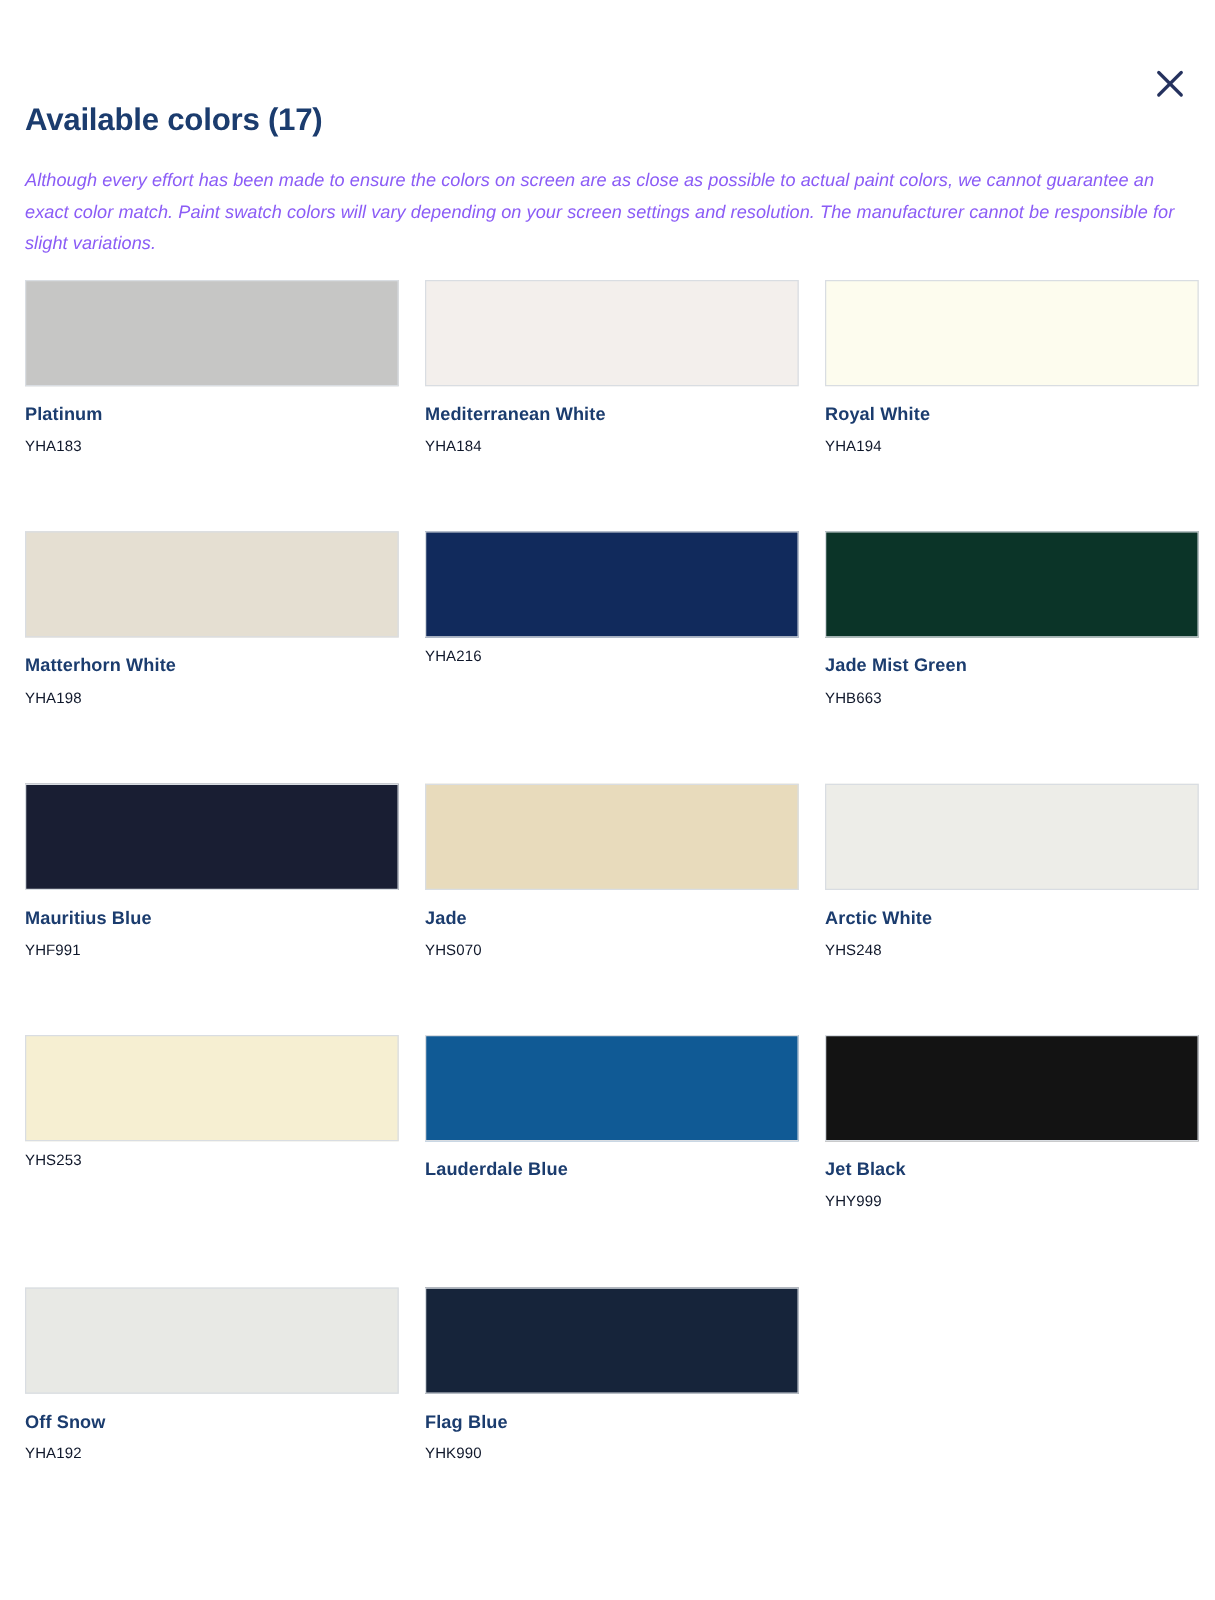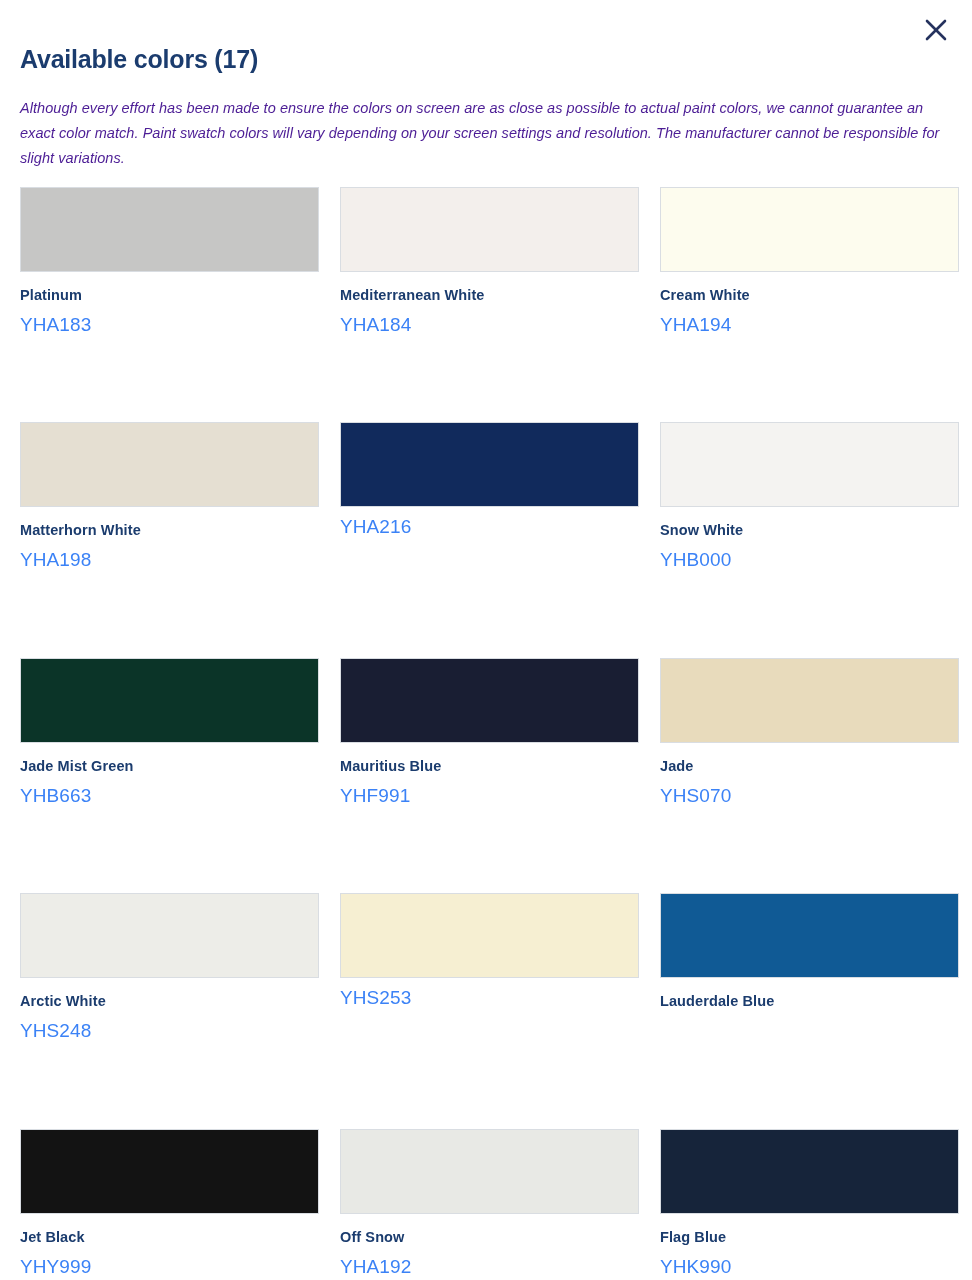--- a/index.html
+++ b/index.html
@@ -35,54 +35,55 @@
     justify-content: center;
     cursor: pointer;
     background: transparent;
     border: none;
     padding: 0;
   }
   .close-button svg { display: block; }
 
   .header {
     padding: 0 20px;
+    margin-top: 37px;
   }
 
   .page-title {
     margin: 0;
     padding-top: 44px;
     font-size: 25px;
     font-weight: bold;
     letter-spacing: -0.2px;
     color: #1b3c6e;
     line-height: 1.2;
   }
 
   .disclaimer {
     margin: 0;
     padding-top: 22px;
     width: 930px;
     font-size: 14.5px;
     font-style: italic;
     line-height: 1.72;
-    color: #4c1d95;
+    color: #8b5cf6;
     letter-spacing: 0.05px;
   }
 
   .swatch-grid {
     padding: 16px 20px 0 20px;
     display: grid;
     grid-template-columns: repeat(3, 299px);
     column-gap: 21px;
     row-gap: 0;
   }
 
   .swatch-card {
     width: 299px;
-    padding-bottom: 85px;
+    padding-bottom: 60px;
     box-sizing: border-box;
   }
 
   .swatch-chip {
     width: 299px;
     height: 85px;
     box-sizing: border-box;
     border: 1px solid #d9dde2;
   }
 
@@ -92,23 +93,23 @@
     font-size: 14.5px;
     font-weight: bold;
     color: #1b3c6e;
     line-height: 1.3;
     letter-spacing: 0.1px;
   }
 
   .swatch-code {
     margin: 0;
     padding-top: 8px;
-    font-size: 19px;
+    font-size: 12px;
     font-weight: normal;
-    color: #3b82f6;
+    color: #0f172a;
     line-height: 1.3;
     letter-spacing: 0.1px;
   }
 </style>
 </head>
 <body>
 
 <div class="modal">
 
   <button class="close-button" aria-label="Close">
@@ -129,36 +130,31 @@
         <p class="swatch-name">Platinum</p>
         <p class="swatch-code">YHA183</p>
       </div>
       <div class="swatch-card">
         <div class="swatch-chip" style="background: rgb(243, 239, 236); border-color: rgb(217, 221, 226);"></div>
         <p class="swatch-name">Mediterranean White</p>
         <p class="swatch-code">YHA184</p>
       </div>
       <div class="swatch-card">
         <div class="swatch-chip" style="background: rgb(253, 252, 238); border-color: rgb(217, 221, 226);"></div>
-        <p class="swatch-name">Cream White</p>
+        <p class="swatch-name">Royal White</p>
         <p class="swatch-code">YHA194</p>
       </div>
       <div class="swatch-card">
         <div class="swatch-chip" style="background: rgb(229, 223, 210); border-color: rgb(217, 221, 226);"></div>
         <p class="swatch-name">Matterhorn White</p>
         <p class="swatch-code">YHA198</p>
       </div>
       <div class="swatch-card">
         <div class="swatch-chip" style="background: rgb(17, 42, 92); border-color: rgb(217, 221, 226);"></div>
         <p class="swatch-code">YHA216</p>
-      </div>
-      <div class="swatch-card">
-        <div class="swatch-chip" style="background: rgb(244, 243, 241); border-color: rgb(217, 221, 226);"></div>
-        <p class="swatch-name">Snow White</p>
-        <p class="swatch-code">YHB000</p>
       </div>
       <div class="swatch-card">
         <div class="swatch-chip" style="background: rgb(11, 52, 40); border-color: rgb(217, 221, 226);"></div>
         <p class="swatch-name">Jade Mist Green</p>
         <p class="swatch-code">YHB663</p>
       </div>
       <div class="swatch-card">
         <div class="swatch-chip" style="background: rgb(25, 30, 51); border-color: rgb(217, 221, 226);"></div>
         <p class="swatch-name">Mauritius Blue</p>
         <p class="swatch-code">YHF991</p>

